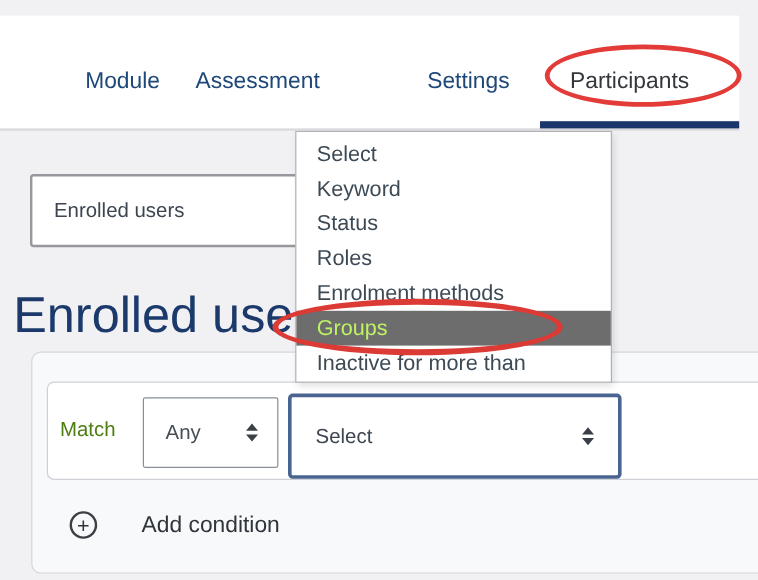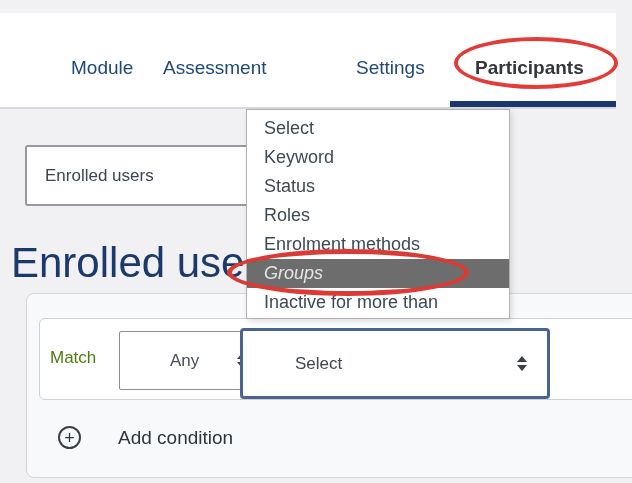--- a/index.html
+++ b/index.html
@@ -7,58 +7,58 @@
     width:632px;height:483px;position:relative;overflow:hidden;
     background:#f1f1f3;
     font-family:"Liberation Sans","DejaVu Sans",sans-serif;
     color:#3a3f44;
   }
   .abs{position:absolute;}
 
   
   .nav{left:0;top:13px;width:616px;height:94px;background:#ffffff;border-bottom:2px solid #dadade;z-index:1;}
   .tab{font-size:19px;color:#1e4878;z-index:2;cursor:pointer;}
-  .tab.active{font-weight:bold;color:#34383c;}
+  .tab.active{font-weight:normal;color:#34383c;}
   .tab-underline{left:450px;top:101px;width:166px;height:6px;background:#1a366b;z-index:2;}
 
   
   .ellipse{border-radius:50%;background:transparent;z-index:30;pointer-events:none;}
   .ellipse1{left:454px;top:37px;width:156px;height:44px;border:4px solid #e23b38;}
   .ellipse2{left:227px;top:249px;width:232px;height:37px;border:5px solid #dc3a35;}
 
   
   .eu-select{left:25px;top:145px;width:282px;height:57px;background:#fff;border:2px solid #97979d;border-radius:3px;z-index:3;display:flex;align-items:center;cursor:pointer;}
   .eu-select span{margin-left:18px;font-size:17px;color:#3d4550;}
 
   
   .heading{left:11px;top:239px;font-size:42px;font-weight:400;color:#1b3a6b;z-index:2;white-space:nowrap;}
 
   
   .filterset{left:26px;top:293px;width:640px;height:183px;background:#f8f9fb;border:1px solid #d6d6db;border-radius:8px;z-index:3;}
   .filter-row{left:39px;top:318px;width:640px;height:80px;background:#ffffff;border:1px solid #cdd1d6;border-radius:6px;z-index:4;}
   .match-label{left:50px;top:348px;font-size:17px;color:#4d7c0f;z-index:5;}
-  .sel{background:#fff;display:flex;align-items:center;justify-content:space-between;cursor:pointer;z-index:5;padding-left:32px;}
+  .sel{background:#fff;display:flex;align-items:center;justify-content:space-between;cursor:pointer;z-index:5;}
   .sel-any{left:119px;top:331px;width:111px;height:57px;border:1px solid #878e96;border-radius:2px;}
   .sel-cond{left:240px;top:328px;width:272px;height:65px;border:3px solid #4a6492;border-radius:4px;}
   .sel .val{font-size:17px;color:#474e56;margin-left:18px;}
   .sel-cond .val{color:#3d4550;margin-left:20px;}
   .caret{display:flex;flex-direction:column;align-items:center;gap:3px;margin-right:16px;}
   .sel-cond .caret{margin-right:20px;}
   .caret .up{width:0;height:0;border-left:5px solid transparent;border-right:5px solid transparent;border-bottom:6px solid #3a4046;}
   .caret .down{width:0;height:0;border-left:5px solid transparent;border-right:5px solid transparent;border-top:6px solid #3a4046;}
 
   
   .add-cond{left:58px;top:426px;z-index:5;display:flex;align-items:center;cursor:pointer;}
   .plus-circle{width:23px;height:23px;border:2px solid #3a4046;border-radius:50%;display:flex;align-items:center;justify-content:center;font-size:18px;font-weight:400;color:#2f353b;line-height:1;box-sizing:border-box;}
   .add-label{margin-left:37px;font-size:19px;color:#2f353b;white-space:nowrap;}
 
   
   .menu{left:246px;top:109px;width:264px;height:210px;background:#ffffff;border:1px solid #b0b0b5;box-sizing:border-box;z-index:20;box-shadow:2px 3px 6px rgba(0,0,0,0.12);padding-top:4px;}
   .opt{height:29px;line-height:29px;padding-left:17px;font-size:18px;color:#3d4a55;cursor:pointer;white-space:nowrap;}
-  .opt.hl{background:#6d6d6d;color:#e5e5e5;font-style:italic;}
+  .opt.hl{background:#6d6d6d;color:#bef264;}
 </style>
 </head>
 <body>
 
 <div class="abs nav"></div>
 <div class="abs tab" style="left:28px;top:57px;margin-left:43px;">Module</div>
 <div class="abs tab" style="left:163px;top:57px;">Assessment</div>
 <div class="abs tab" style="left:356px;top:57px;">Settings</div>
 <div class="abs tab active" style="left:475px;top:57px;">Participants</div>
 <div class="abs tab-underline"></div>

